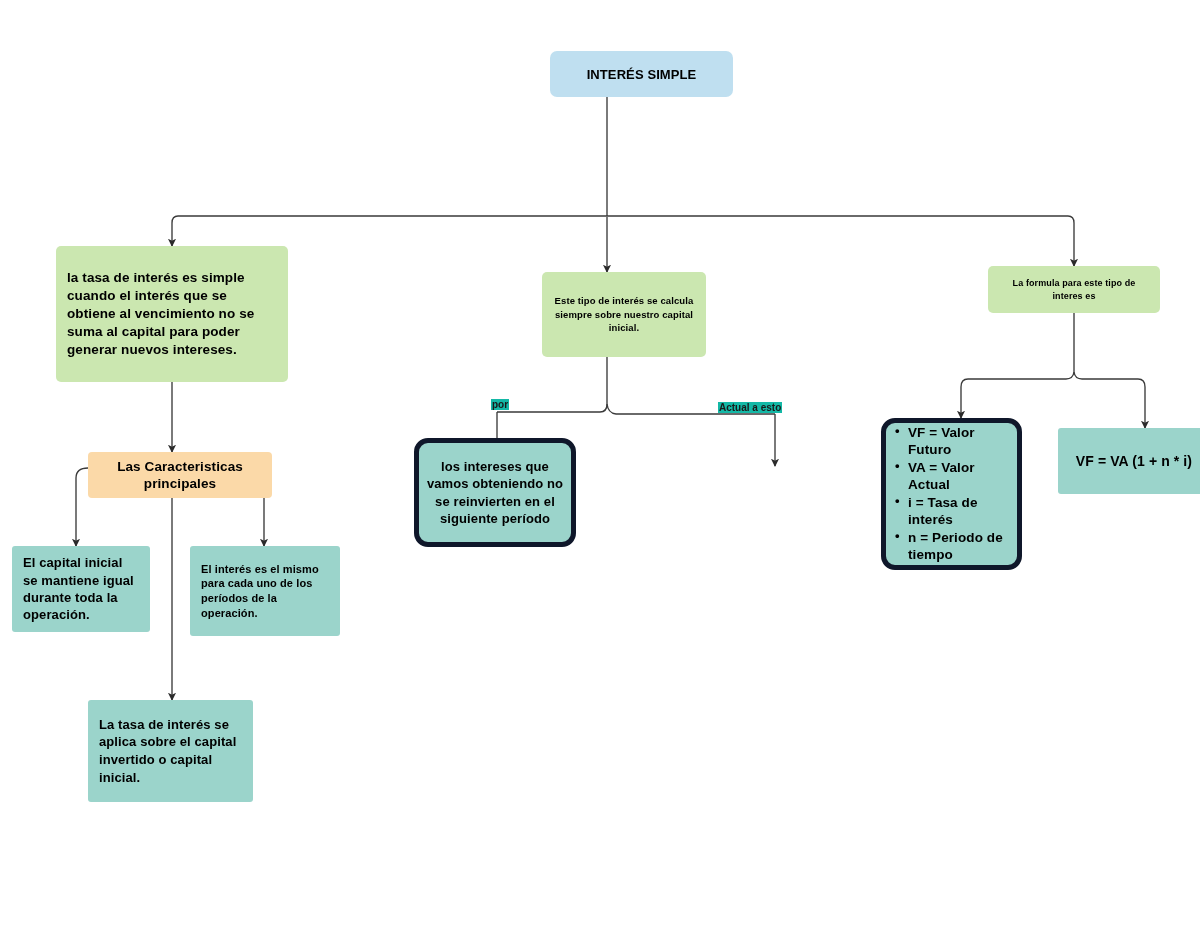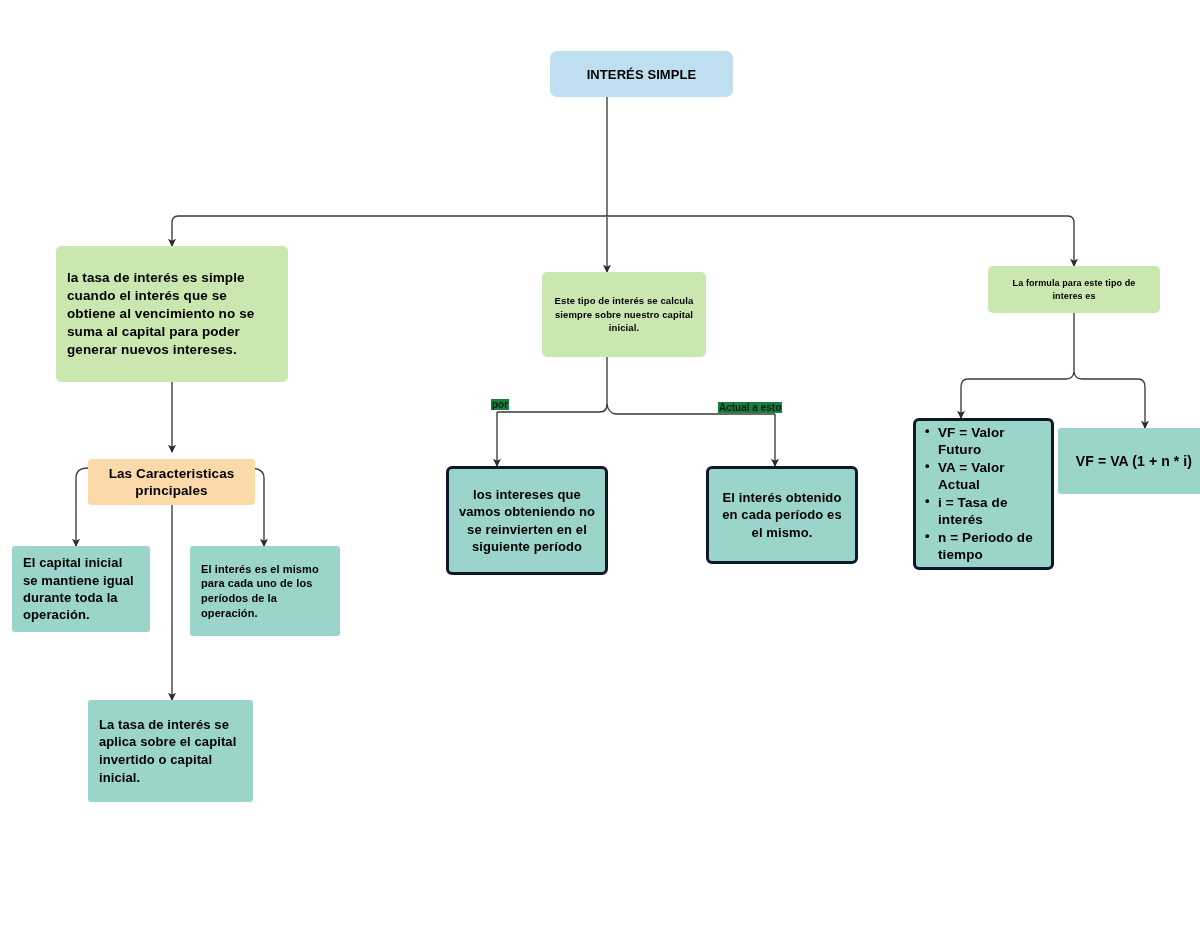--- a/index.html
+++ b/index.html
@@ -44,39 +44,38 @@
     background:#cbe7b0;
     border-radius:5px;
   }
   .n-orange{
     background:#fbd9a8;
     border-radius:4px;
     font-size:13.5px;
   }
   .n-teal{
     background:#9bd4cb;
-    border-radius:6px;
-    border:3px solid #0f172a;
-    margin-left:32px;
+    border-radius:14px;
+    border:5px solid #0f172a;
   }
   .n-teal-plain{
     background:#9bd4cb;
     border-radius:3px;
     border:none;
   }
 
   .left-align{ justify-content:flex-start; text-align:left; }
   .pad-l{ padding-left:11px; padding-right:10px; }
 
   .edge-label{
     position:absolute;
     font-size:10px;
     font-weight:bold;
     color:#1a1a1a;
-    background:#15803d;
+    background:#14b8a6;
     padding:0 1px;
     white-space:nowrap;
     z-index:3;
   }
 
   
   .bullets{
     margin:0;
     padding:0 4px 0 22px;
     list-style:none;
@@ -141,43 +140,40 @@
   </div>
 
   <div class="node n-green" style="left:542px;top:272px;width:164px;height:85px;font-size:9.5px;line-height:1.45;padding:0 8px;">
     <span class="txt">Este tipo de interés se calcula siempre sobre nuestro capital inicial.</span>
   </div>
 
   <div class="node n-green" style="left:988px;top:266px;width:172px;height:47px;font-size:9px;line-height:1.4;padding:0 10px;">
     <span class="txt">La formula para este tipo de interes es</span>
   </div>
 
-  <div class="node n-orange" style="left:88px;top:452px;width:167px;height:46px;line-height:1.28;padding:0 6px;margin-top:7px;">
+  <div class="node n-orange" style="left:88px;top:452px;width:184px;height:46px;line-height:1.28;padding:0 6px;">
     <span class="txt">Las Caracteristicas principales</span>
   </div>
 
   <div class="node n-teal-plain left-align pad-l" style="left:12px;top:546px;width:138px;height:86px;font-size:13px;line-height:1.33;">
     <span class="txt">El capital inicial se mantiene igual durante toda la operación.</span>
   </div>
 
   <div class="node n-teal-plain left-align pad-l" style="left:190px;top:546px;width:150px;height:90px;font-size:11px;line-height:1.33;">
     <span class="txt">El interés es el mismo para cada uno de los períodos de la operación.</span>
   </div>
 
   <div class="node n-teal-plain left-align pad-l" style="left:88px;top:700px;width:165px;height:102px;font-size:13px;line-height:1.35;">
     <span class="txt">La tasa de interés se aplica sobre el capital invertido o capital inicial.</span>
   </div>
 
-  <div class="node n-teal" style="left:414px;top:466px;width:162px;height:109px;font-size:13px;line-height:1.33;padding:4px 7px;">
+  <div class="node n-teal" style="left:414px;top:438px;width:162px;height:109px;font-size:13px;line-height:1.33;padding:4px 7px;">
     <span class="txt">los intereses que vamos obteniendo no se reinvierten en el siguiente período</span>
   </div>
 
-  <div class="node n-teal" style="left:674px;top:466px;width:152px;height:98px;font-size:13px;line-height:1.35;padding:0 7px;">
-    <span class="txt">El interés obtenido en cada período es el mismo.</span>
-  </div>
 
   <div class="node n-teal" style="left:881px;top:418px;width:141px;height:152px;">
     <ul class="bullets">
       <li>VF = Valor Futuro</li>
       <li>VA = Valor Actual</li>
       <li>i = Tasa de interés</li>
       <li>n = Periodo de tiempo</li>
     </ul>
   </div>
 

